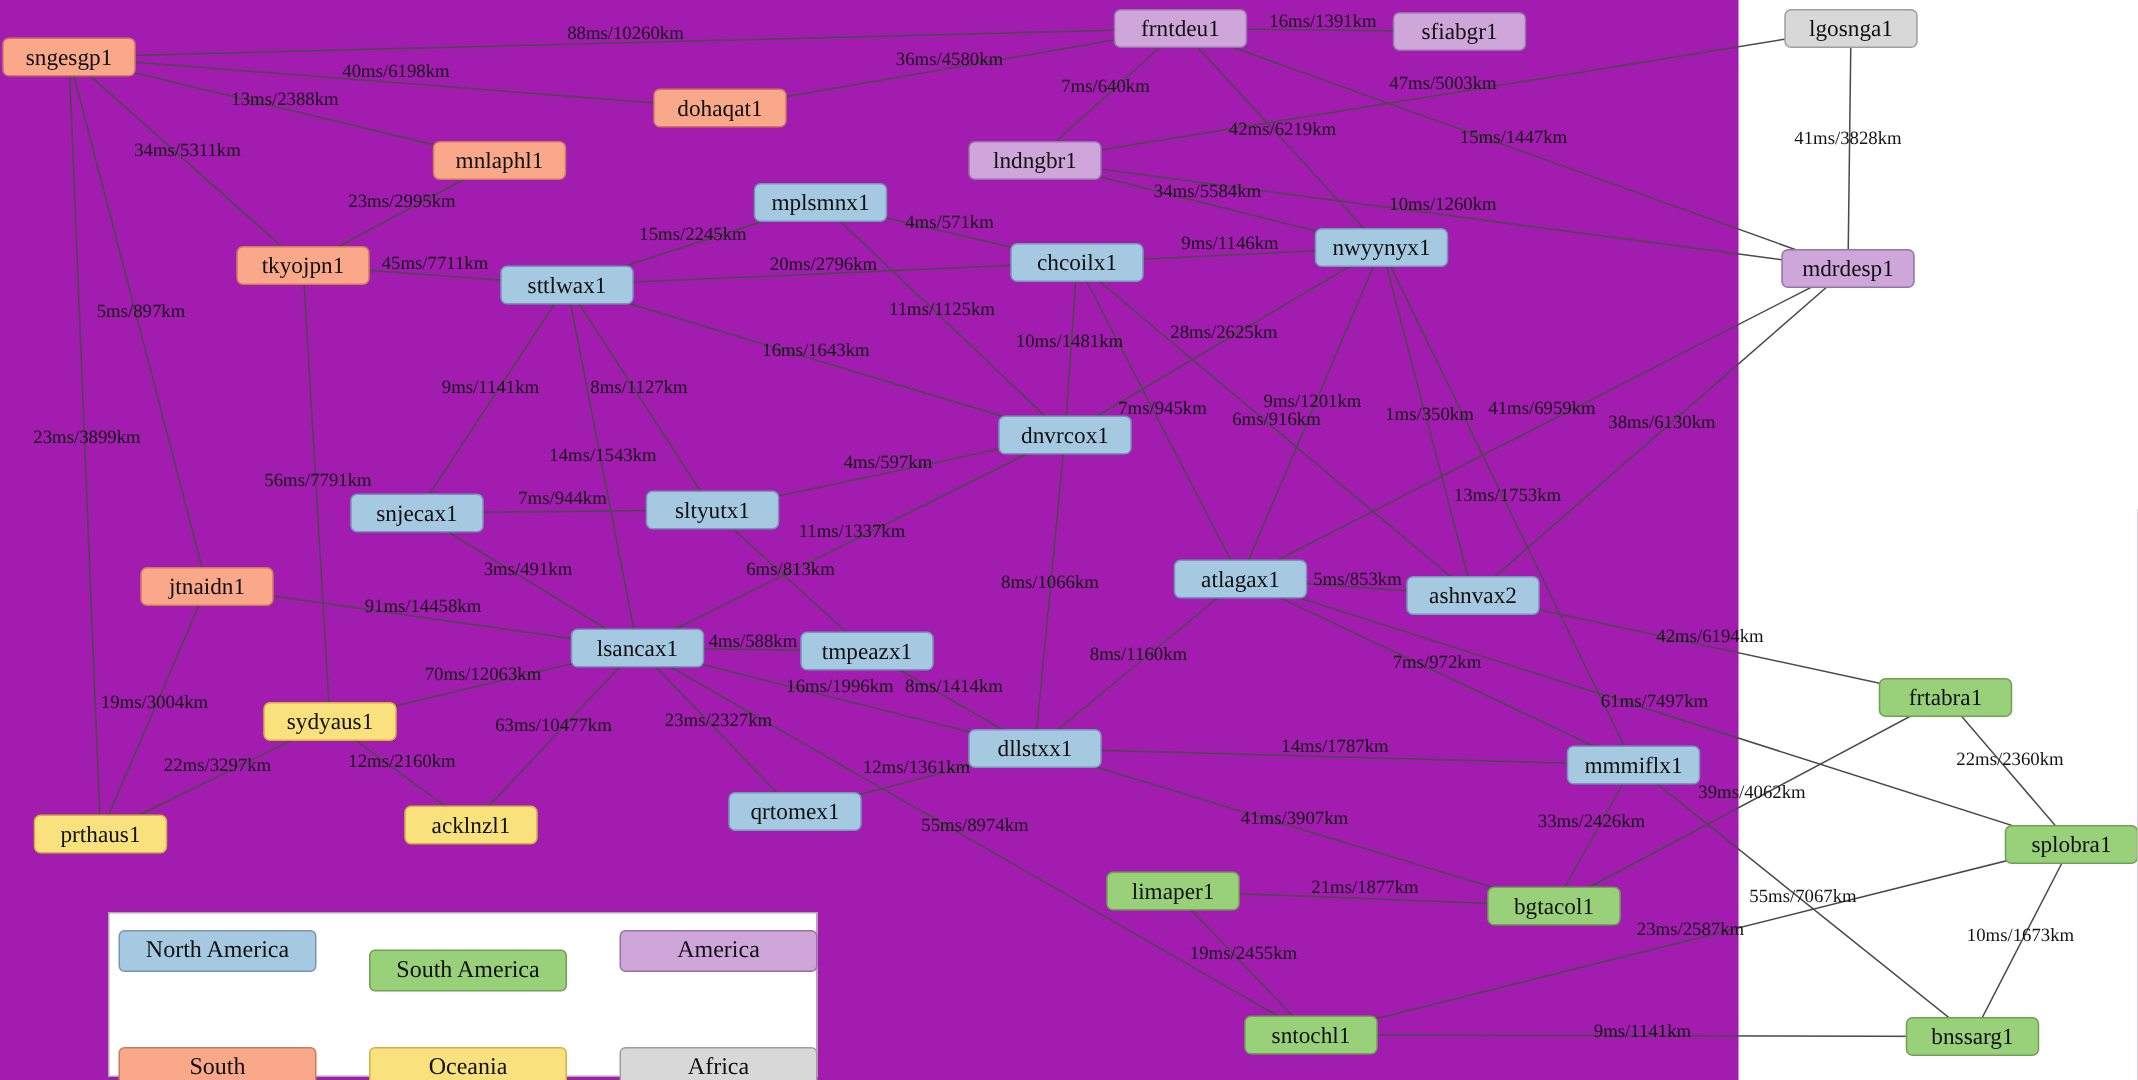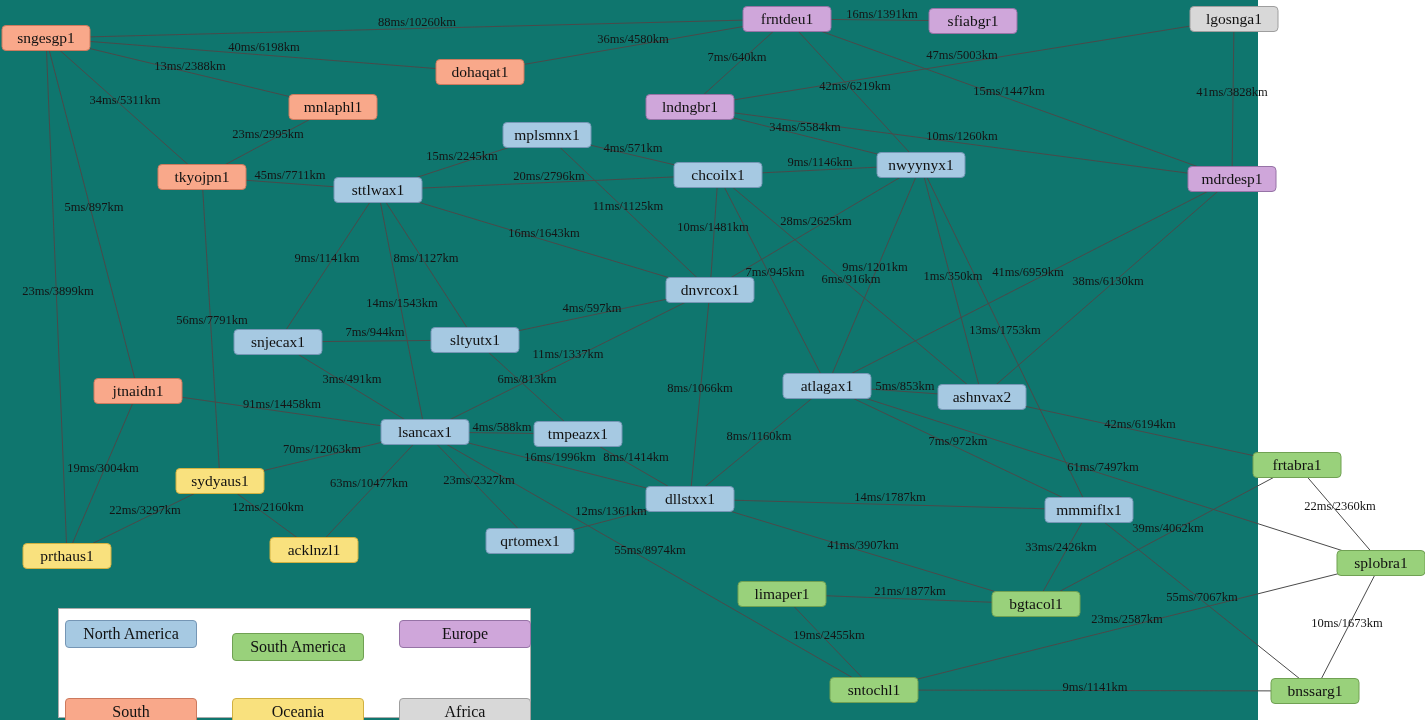--- a/index.html
+++ b/index.html
@@ -1,25 +1,25 @@
 <!DOCTYPE html>
 <html><head>
 <meta charset="utf-8">
 <style>
   html,body{margin:0;padding:0;background:#ffffff;}
   body{width:1425px;height:720px;overflow:hidden;
        font-family:"Liberation Serif","DejaVu Serif",serif;}
-  .stage{position:relative;width:1258px;height:720px;background:#0f766e;}
+  .stage{position:relative;width:1159px;height:720px;background:#a21caf;}
   #graph-svg{position:absolute;left:0;top:0;}
   .edge-line{stroke:#4a4a4a;stroke-width:1;}
   .edge-label{font-family:"Liberation Serif","DejaVu Serif",serif;
               font-size:12.5px;fill:#141414;text-anchor:middle;}
   .node-label{font-family:"Liberation Serif","DejaVu Serif",serif;
               font-size:15.5px;fill:#111;text-anchor:middle;}
-  .legend{position:absolute;left:58px;top:608px;width:473px;height:110px;
+  .legend{position:absolute;left:72px;top:608px;width:473px;height:110px;
           border:1px solid #ababab;background:#ffffff;box-sizing:border-box;
           display:grid;grid-template-columns:repeat(3,130px);
           column-gap:37px;row-gap:37px;padding:11px 0 0 6px;
           align-content:start;}
   .legend-item{width:130px;height:26px;border-radius:4px;border:1px solid #888;
                display:flex;align-items:center;justify-content:center;
                font-size:16px;color:#111;}
 </style>
 </head>
 <body>
@@ -296,18 +296,18 @@
       </g>
       <g>
         <rect x="1271" y="678.5" width="88" height="25" rx="4" ry="4" fill="#99d17b" stroke="#70a153" stroke-width="1"></rect>
         <text x="1315" y="696" class="node-label">bnssarg1</text>
       </g>
     </svg>
 
   <div class="legend" id="legend">
     <div class="legend-item" style="background: rgb(166, 201, 226); border-color: rgb(117, 150, 181);">North America</div>
     <div class="legend-item" style="background: rgb(153, 209, 123); border-color: rgb(112, 161, 83); margin-top: 13px;">South America</div>
-    <div class="legend-item" style="background: rgb(207, 166, 218); border-color: rgb(150, 115, 166);">Europe</div>
+    <div class="legend-item" style="background: rgb(207, 166, 218); border-color: rgb(150, 115, 166);">America</div>
     <div class="legend-item" style="background: rgb(249, 168, 138); border-color: rgb(204, 122, 94);">South</div>
     <div class="legend-item" style="background: rgb(249, 225, 126); border-color: rgb(209, 177, 65);">Oceania</div>
     <div class="legend-item" style="background: rgb(216, 216, 216); border-color: rgb(158, 158, 158);">Africa</div>
   </div>
 </div>
 
 </body></html>

